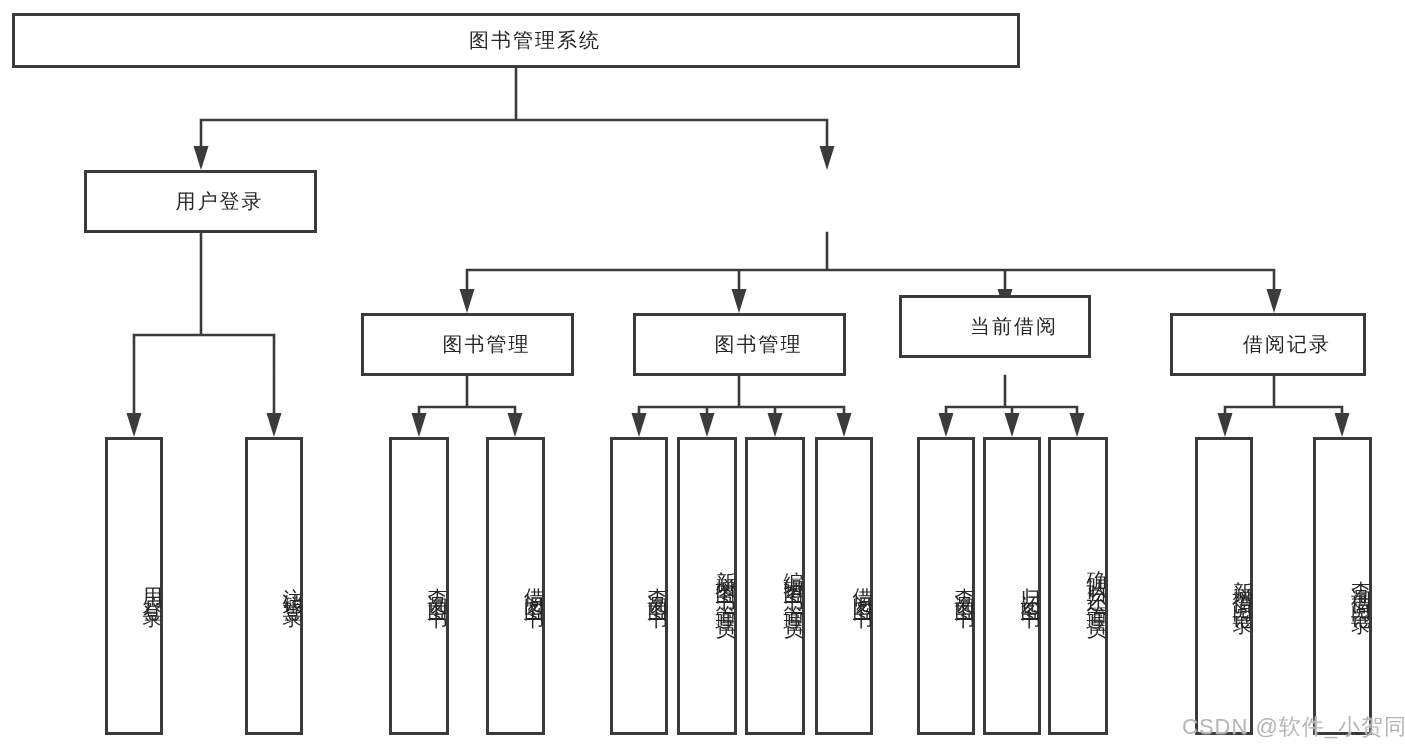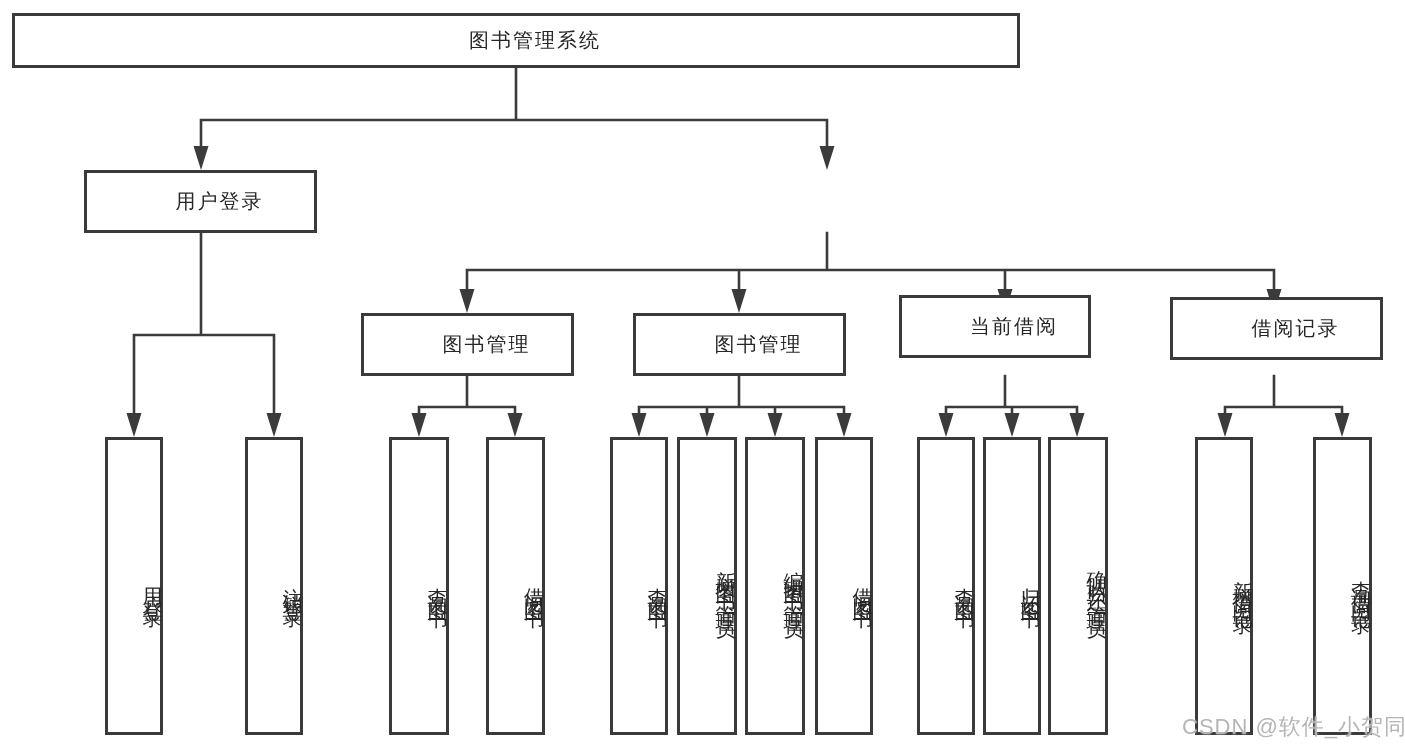--- a/index.html
+++ b/index.html
@@ -91,21 +91,21 @@
 
   <div class="node h" style="left:361px; top:313px; width:213px; height:63px">
     <span>图书管理</span>
   </div>
   <div class="node h" style="left:633px; top:313px; width:213px; height:63px">
     <span>图书管理</span>
   </div>
   <div class="node h" style="left:899px; top:295px; width:192px; height:63px">
     <span>当前借阅</span>
   </div>
-  <div class="node h" style="left:1170px; top:297px; width:213px; height:63px">
+  <div class="node h" style="left:1170px; top:313px; width:196px; height:63px">
     <span>借阅记录</span>
   </div>
 
   <div class="node v" style="left:105px; top:437px; width:58px; height:298px">
     <span>用户登录</span>
   </div>
   <div class="node v" style="left:245px; top:437px; width:58px; height:298px">
     <span>注销登录</span>
   </div>
 

